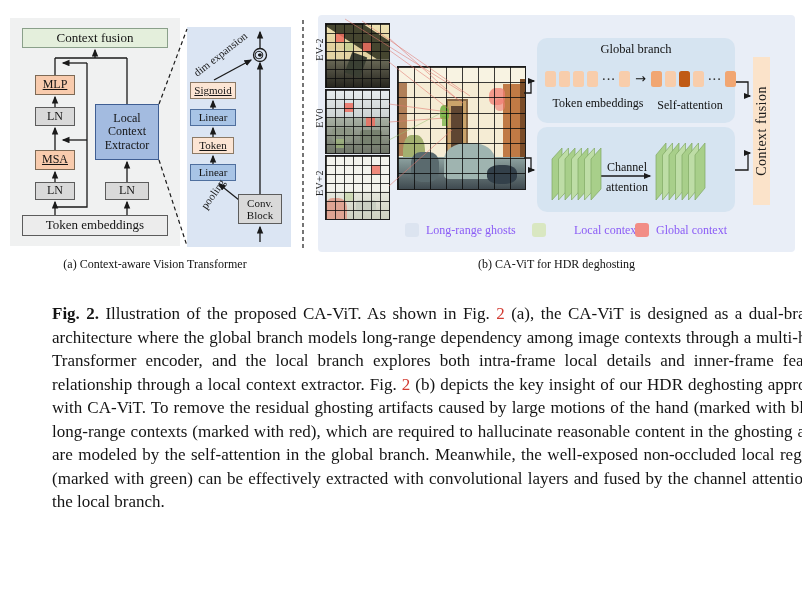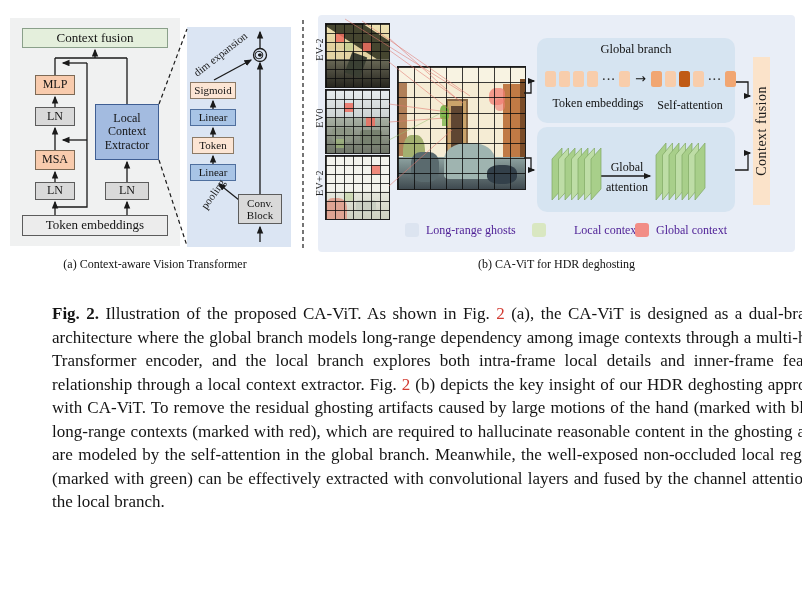--- a/index.html
+++ b/index.html
@@ -9,28 +9,28 @@
   .fig { position:absolute; left:0; top:0; width:802px; height:300px; }
 
   
   .abs { position:absolute; }
 
   
   .panel-a { left:10px; top:18px; width:170px; height:228px; background:#f0f1f1; z-index:1; }
   .nbox { position:absolute; display:flex; align-items:center; justify-content:center;
           text-align:center; border:1px solid #5c5c5c; z-index:4; font-size:12px; line-height:1.12; }
   .green-box { background:#e4efdc; border-color:#8aa08a; }
-  .peach-box { background:#f8cbad; border-color:#7d6a56; }
+  .peach-box { background:#f8cbad; border-color:#7d6a56;text-decoration:underline; }
   .gray-box  { background:#d9d9d9; border-color:#5c5c5c; }
   .blue-box  { background:#a3bbe0; border-color:#3f5e93; }
   .lightgray-box { background:#ececec; border-color:#5c5c5c; }
 
   
   .mid-panel { left:187px; top:27px; width:104px; height:220px; background:#dbe5f3; z-index:1; }
-  .pale-peach { background:#fce5d4; border-color:#8c7a66; }
+  .pale-peach { background:#fce5d4; border-color:#8c7a66;text-decoration:underline; }
   .mid-blue   { background:#a8c4e6; border-color:#4f6f9e; }
   .rot-label { position:absolute; z-index:4; font-size:11px; color:#1a1a1a; white-space:nowrap; }
   .mult { position:absolute; z-index:4; font-size:13px; line-height:13px;
           font-family:"DejaVu Sans",sans-serif; color:#111; }
 
   
   .panel-b { left:318px; top:15px; width:477px; height:237px; background:#e9eef7; border-radius:4px; z-index:1; }
   .ev-label { position:absolute; writing-mode:vertical-rl; transform:rotate(180deg);
               font-size:10px; color:#222; z-index:4; letter-spacing:.5px; }
   .photo { position:absolute; overflow:hidden; z-index:2; outline:1px solid #1c1c1c; }
@@ -55,21 +55,21 @@
   .tok-arrow { font-size:13px; color:#111; margin:0 5px 0 2px; line-height:16px; font-family:"DejaVu Sans",sans-serif; }
 
   .small-label { position:absolute; z-index:4; font-size:12px; color:#111; text-align:center; white-space:nowrap; }
 
   .bar { position:absolute; left:753px; top:57px; width:17px; height:148px; background:#fbe3ca; z-index:2; }
   .bar-text { position:absolute; left:753px; top:57px; width:17px; height:148px; z-index:4;
               display:flex; align-items:center; justify-content:center; }
   .bar-text span { writing-mode:vertical-rl; transform:rotate(180deg); font-size:14px; color:#1c1c1c; letter-spacing:.5px; }
 
   .legend-swatch { position:absolute; width:14px; height:14px; border-radius:3px; z-index:4; top:223px; }
-  .legend-text { position:absolute; z-index:4; font-size:12px; color:#4c1d95; top:223px; white-space:nowrap; }
+  .legend-text { position:absolute; z-index:4; font-size:12px; color:#8b5cf6; top:223px; white-space:nowrap; }
 
   .subcap { position:absolute; font-size:12px; color:#111; text-align:center; z-index:4; }
 
   
   svg.overlay { position:absolute; left:0; top:0; width:802px; height:300px; z-index:3; pointer-events:none; }
 
   
   .caption { position:absolute; left:12px; top:302px; width:778px; font-size:17px;
              line-height:23.5px; text-align:justify; color:#141414;margin-left:40px; }
   .caption .red { color:#d23b32; }
@@ -168,21 +168,21 @@
       <span class="tok tok-l"></span>
       <span class="tok tok-d"></span>
       <span class="tok tok-l"></span>
       <span class="tok-ell">···</span>
       <span class="tok tok-m"></span>
     </div>
   <div class="small-label" style="left:542px; top:96px; width:112px;">Token embeddings</div>
   <div class="small-label" style="left:648px; top:98px; width:84px;">Self-attention</div>
 
   <div class="branch-panel" style="left:537px; top:127px; width:198px; height:85px;"></div>
-  <div class="small-label" style="left:598px; top:160px; width:58px;">Global</div>
+  <div class="small-label" style="left:598px; top:160px; width:58px;">Channel</div>
   <div class="small-label" style="left:598px; top:180px; width:58px;">attention</div>
 
   <div class="bar"></div>
   <div class="bar-text">
     <span>Context fusion</span>
   </div>
 
   <div class="legend-swatch" style="left:405px; background:#dce4f0;"></div>
   <div class="legend-text" style="left:426px;">Long-range ghosts</div>
   <div class="legend-swatch" style="left:532px; background:#d9e7c1;"></div>

